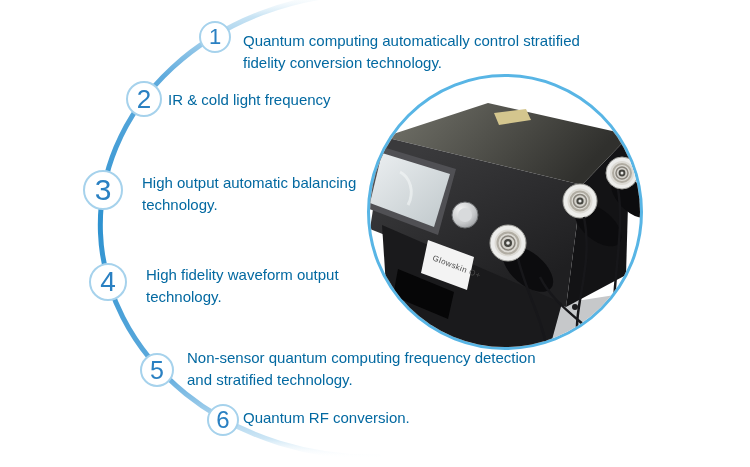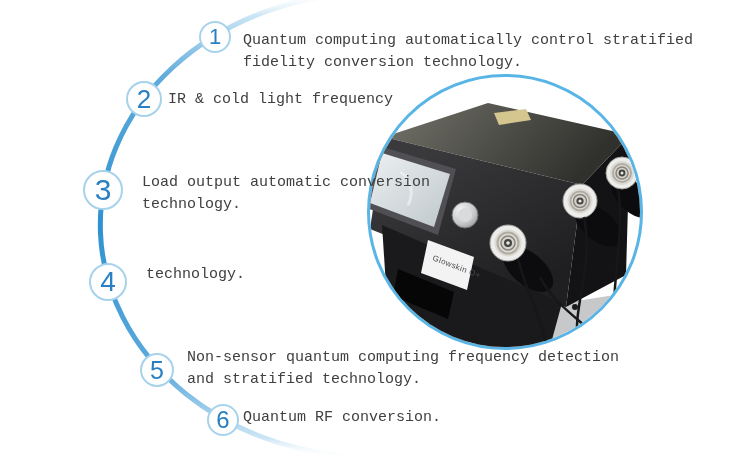--- a/index.html
+++ b/index.html
@@ -9,23 +9,22 @@
     -webkit-font-smoothing:antialiased;
   }
   .curve-svg{position:absolute;left:0;top:0;z-index:1;}
   .step-circle{
     position:absolute;z-index:3;background:#ffffff;border-radius:50%;
     border:2px solid #a6d2ec;box-sizing:border-box;
     display:flex;align-items:center;justify-content:center;
     color:#2a80c2;font-family:"Liberation Sans",sans-serif;
   }
   .feature-text{
-    position:absolute;z-index:3;color:#404040;font-size:15px;line-height:22px;
+    position:absolute;z-index:3;color:#0369a1;font-size:15px;line-height:22px;
     white-space:nowrap;
-    font-family:Liberation Mono, monospace;
   }
   .feature-text span{display:block;}
   .photo-circle{
     position:absolute;left:367px;top:74px;width:276px;height:276px;z-index:2;
     border-radius:50%;border:3px solid #58b5e5;box-sizing:border-box;
     overflow:hidden;background:#ffffff;
   }
   .photo-circle svg{display:block;}
 </style>
 </head>
@@ -66,24 +65,25 @@
 </div>
 
 <div class="feature-text" style="left:243px;top:30px;">
   <span>Quantum computing automatically control stratified</span>
   <span>fidelity conversion technology.</span>
 </div>
 <div class="feature-text" style="left:168px;top:89px;">
   <span>IR &amp; cold light frequency</span>
 </div>
 <div class="feature-text" style="left:142px;top:172px;">
-  <span>Load output automatic conversion</span>
+  <span>High output automatic balancing</span>
   <span>technology.</span>
 </div>
 <div class="feature-text" style="left:146px;top:264px;">
+  <span>High fidelity waveform output</span>
   <span>technology.</span>
 </div>
 <div class="feature-text" style="left:187px;top:347px;">
   <span>Non-sensor quantum computing frequency detection</span>
   <span>and stratified technology.</span>
 </div>
 <div class="feature-text" style="left:243px;top:407px;">
   <span>Quantum RF conversion.</span>
 </div>
 

